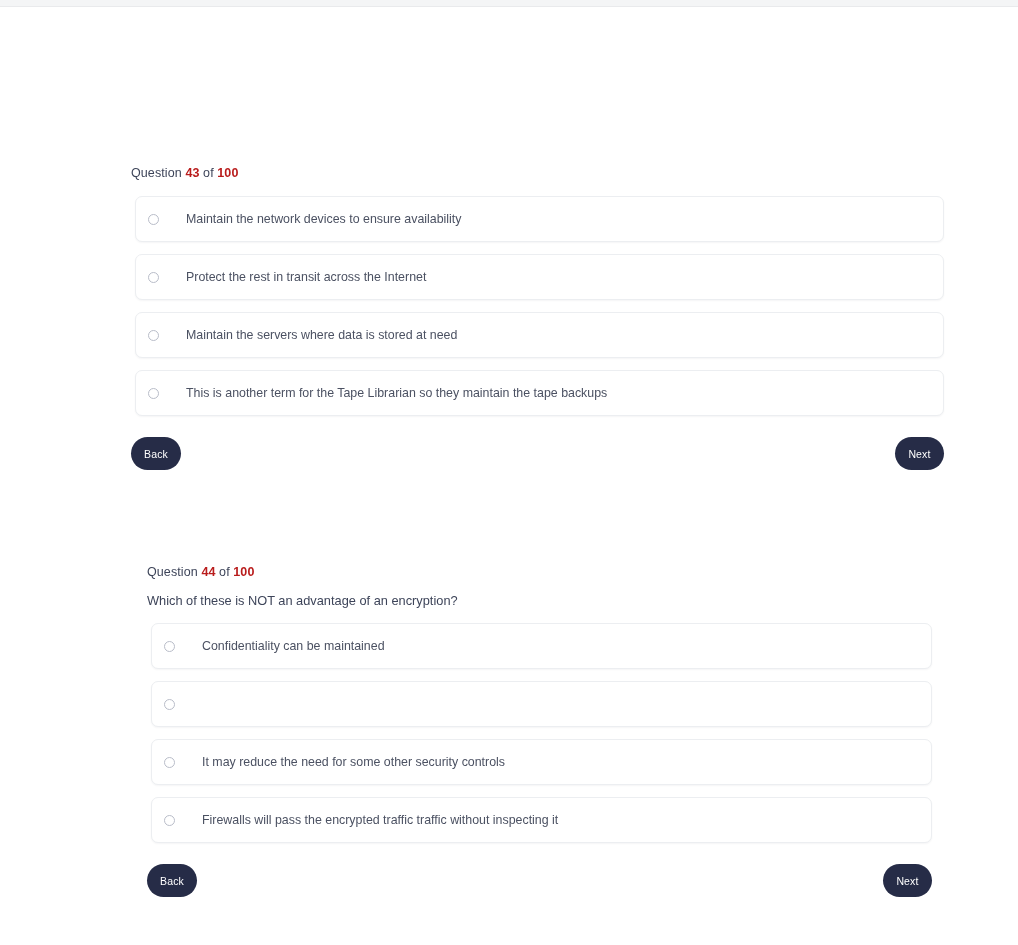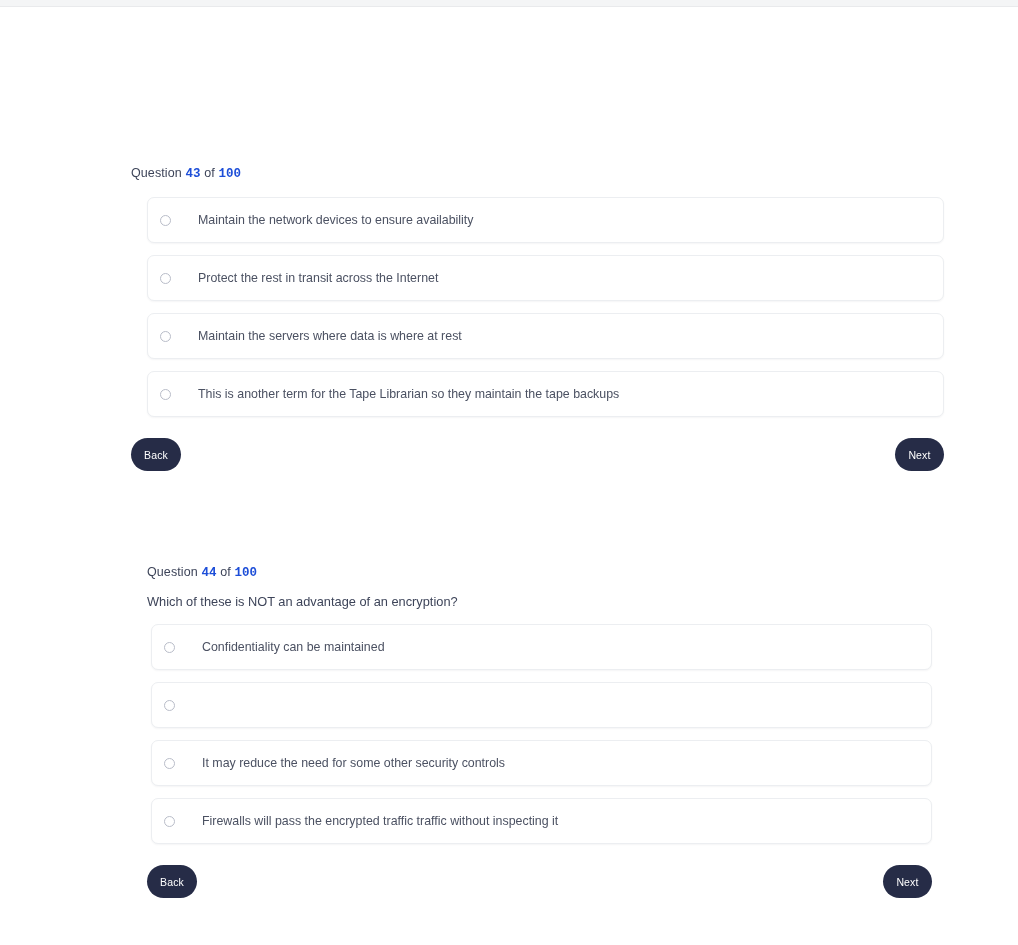--- a/index.html
+++ b/index.html
@@ -34,21 +34,21 @@
   .question-block.q1 { left: 131px; top: 158px; width: 813px; }
   .question-block.q2 { left: 147px; top: 557px; width: 785px; }
 
   .q-counter {
     font-size: 12.5px;
     color: #3d4459;
     letter-spacing: 0.1px;
     line-height: 16px;
     font-weight: 400;
   }
-  .q-counter b { font-weight: 700; color: #1d4ed8; font-family: Liberation Mono, monospace; }
+  .q-counter b { font-weight: 700; color: #b91c1c; }
 
   .q-text {
     font-size: 12.8px;
     color: #3d4459;
     line-height: 16px;
     margin-top: 13px;
     font-weight: 400;
   }
 
   .options {
@@ -64,21 +64,21 @@
     height: 46px;
     background: #ffffff;
     border: 1px solid #eceef1;
     border-radius: 7px;
     display: flex;
     align-items: center;
     padding-left: 12px;
     box-shadow: 0 1px 2px rgba(16, 24, 40, 0.045);
     cursor: pointer;
   }
-  .q1 .option { margin-left: 16px; }
+  .q1 .option { margin-left: 4px; }
   .q2 .option { margin-left: 4px; }
 
   .radio {
     flex: 0 0 auto;
     width: 11px;
     height: 11px;
     border: 1px solid #b9bdc9;
     border-radius: 50%;
     background: #ffffff;
   }
@@ -144,21 +144,21 @@
         <span class="option-label">Maintain the network devices to ensure availability</span>
       </div>
 
       <div class="option">
         <span class="radio"></span>
         <span class="option-label">Protect the rest in transit across the Internet</span>
       </div>
 
       <div class="option">
         <span class="radio"></span>
-        <span class="option-label">Maintain the servers where data is where at rest</span>
+        <span class="option-label">Maintain the servers where data is stored at need</span>
       </div>
 
       <div class="option">
         <span class="radio"></span>
         <span class="option-label">This is another term for the Tape Librarian so they maintain the tape backups</span>
       </div>
 
     </div>
 
     <div class="nav-row">

